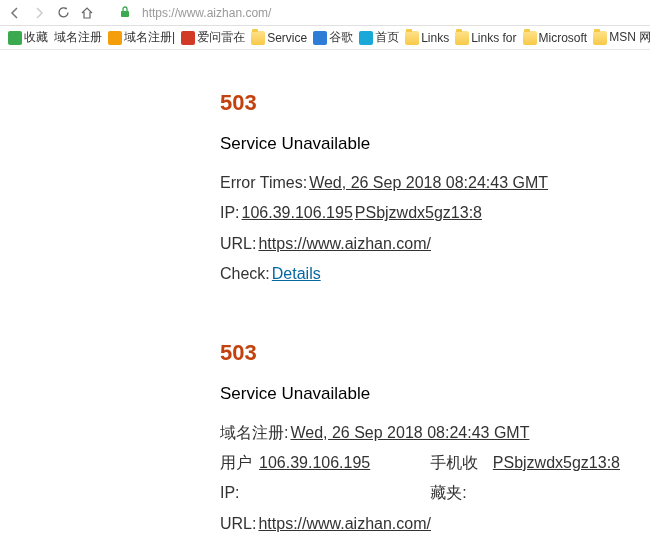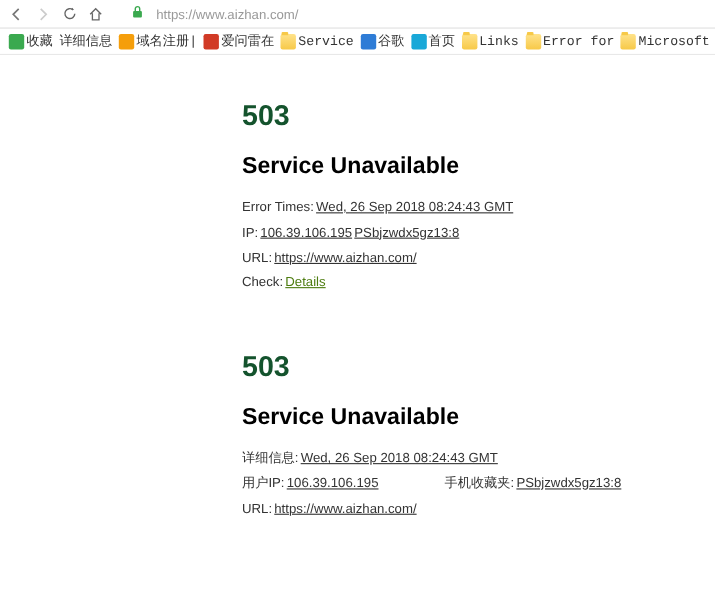--- a/index.html
+++ b/index.html
@@ -40,59 +40,58 @@
     border-bottom: 1px solid #e8e8e8;
     white-space: nowrap;
     overflow: hidden;
   }
   .bm {
     display: inline-flex;
     align-items: center;
     gap: 2px;
     color: #333;
     cursor: pointer;
-    font-family: Liberation Mono, monospace;
   }
   .bm .ic { width: 14px; height: 14px; display:inline-block; }
   .folder { background: linear-gradient(#ffe28a,#f7c948); border-radius:2px; position:relative;}
   .folder::before{content:"";position:absolute;top:-2px;left:1px;width:6px;height:3px;background:#f7c948;border-radius:1px 1px 0 0;}
   .ic-green{background:#3aa94f;border-radius:2px;}
   .ic-orange{background:#f59e0b;border-radius:2px;}
   .ic-blue{background:#2e7cd6;border-radius:2px;}
   .ic-red{background:#d13a26;border-radius:2px;}
   .ic-cyan{background:#19a8d8;border-radius:2px;}
   .page {
     padding: 40px 0 0 220px;
     font-size: 13px;
   }
   .blk {
     max-width: 400px;
     margin-bottom: 50px;
   }
   .code {
-    color: #14532d;
+    color: #c2410c;
     font-weight: bold;
-    font-size: 26px;
+    font-size: 22px;
     margin-bottom: 18px;
   }
   .title {
-    font-weight: bold;
-    font-size: 21px;
+    font-weight: normal;
+    font-size: 17px;
     margin-bottom: 14px;
   }
   .row {
     display: flex;
-    font-size: 12px;
+    font-size: 16px;
     color: #333;
     line-height: 1.9;
   }
   .lbl { }
   .val { margin-left: 2px; text-decoration: underline;}
   .right { margin-left: 60px;}
-  .link { color: #4d7c0f; cursor: pointer; }
+  .link { color: #0369a1; cursor: pointer; }
 </style>
 </head>
 <body>
 
 <div class="toolbar">
   <span class="nav-btn">
     <svg width="12" height="12" viewBox="0 0 12 12">
         <path d="M8 1 L3 6 L8 11" stroke="#777" stroke-width="1.5" fill="none"></path>
       </svg>
   </span>
@@ -121,21 +120,21 @@
   </span>
   <span class="url-field">https://www.aizhan.com/</span>
 </div>
 
 <div class="bookmarks">
   <span class="bm">
       <span class="ic ic-green"></span>
       <span>收藏</span>
     </span>
   <span class="bm">
-      <span>详细信息</span>
+      <span>域名注册</span>
     </span>
   <span class="bm">
       <span class="ic ic-orange"></span>
       <span>域名注册|</span>
     </span>
   <span class="bm">
       <span class="ic ic-red"></span>
       <span>爱问雷在</span>
     </span>
   <span class="bm">
@@ -149,21 +148,21 @@
   <span class="bm">
       <span class="ic ic-cyan"></span>
       <span>首页</span>
     </span>
   <span class="bm">
       <span class="ic folder"></span>
       <span>Links</span>
     </span>
   <span class="bm">
       <span class="ic folder"></span>
-      <span>Error for</span>
+      <span>Links for</span>
     </span>
   <span class="bm">
       <span class="ic folder"></span>
       <span>Microsoft</span>
     </span>
   <span class="bm">
       <span class="ic folder"></span>
       <span>MSN 网</span>
     </span>
 
@@ -190,21 +189,21 @@
     <div class="row">
       <span class="lbl">Check:</span>
       <span class="val link">Details</span>
     </div>
   </div>
 
   <div class="blk">
     <div class="code">503</div>
     <div class="title">Service Unavailable</div>
     <div class="row">
-      <span class="lbl">详细信息:</span>
+      <span class="lbl">域名注册:</span>
       <span class="val">Wed, 26 Sep 2018 08:24:43 GMT</span>
     </div>
     <div class="row">
       <span class="lbl">用户IP:</span>
       <span class="val">106.39.106.195</span>
       <span class="lbl right">手机收藏夹:</span>
       <span class="val">PSbjzwdx5gz13:8</span>
     </div>
     <div class="row">
       <span class="lbl">URL:</span>

